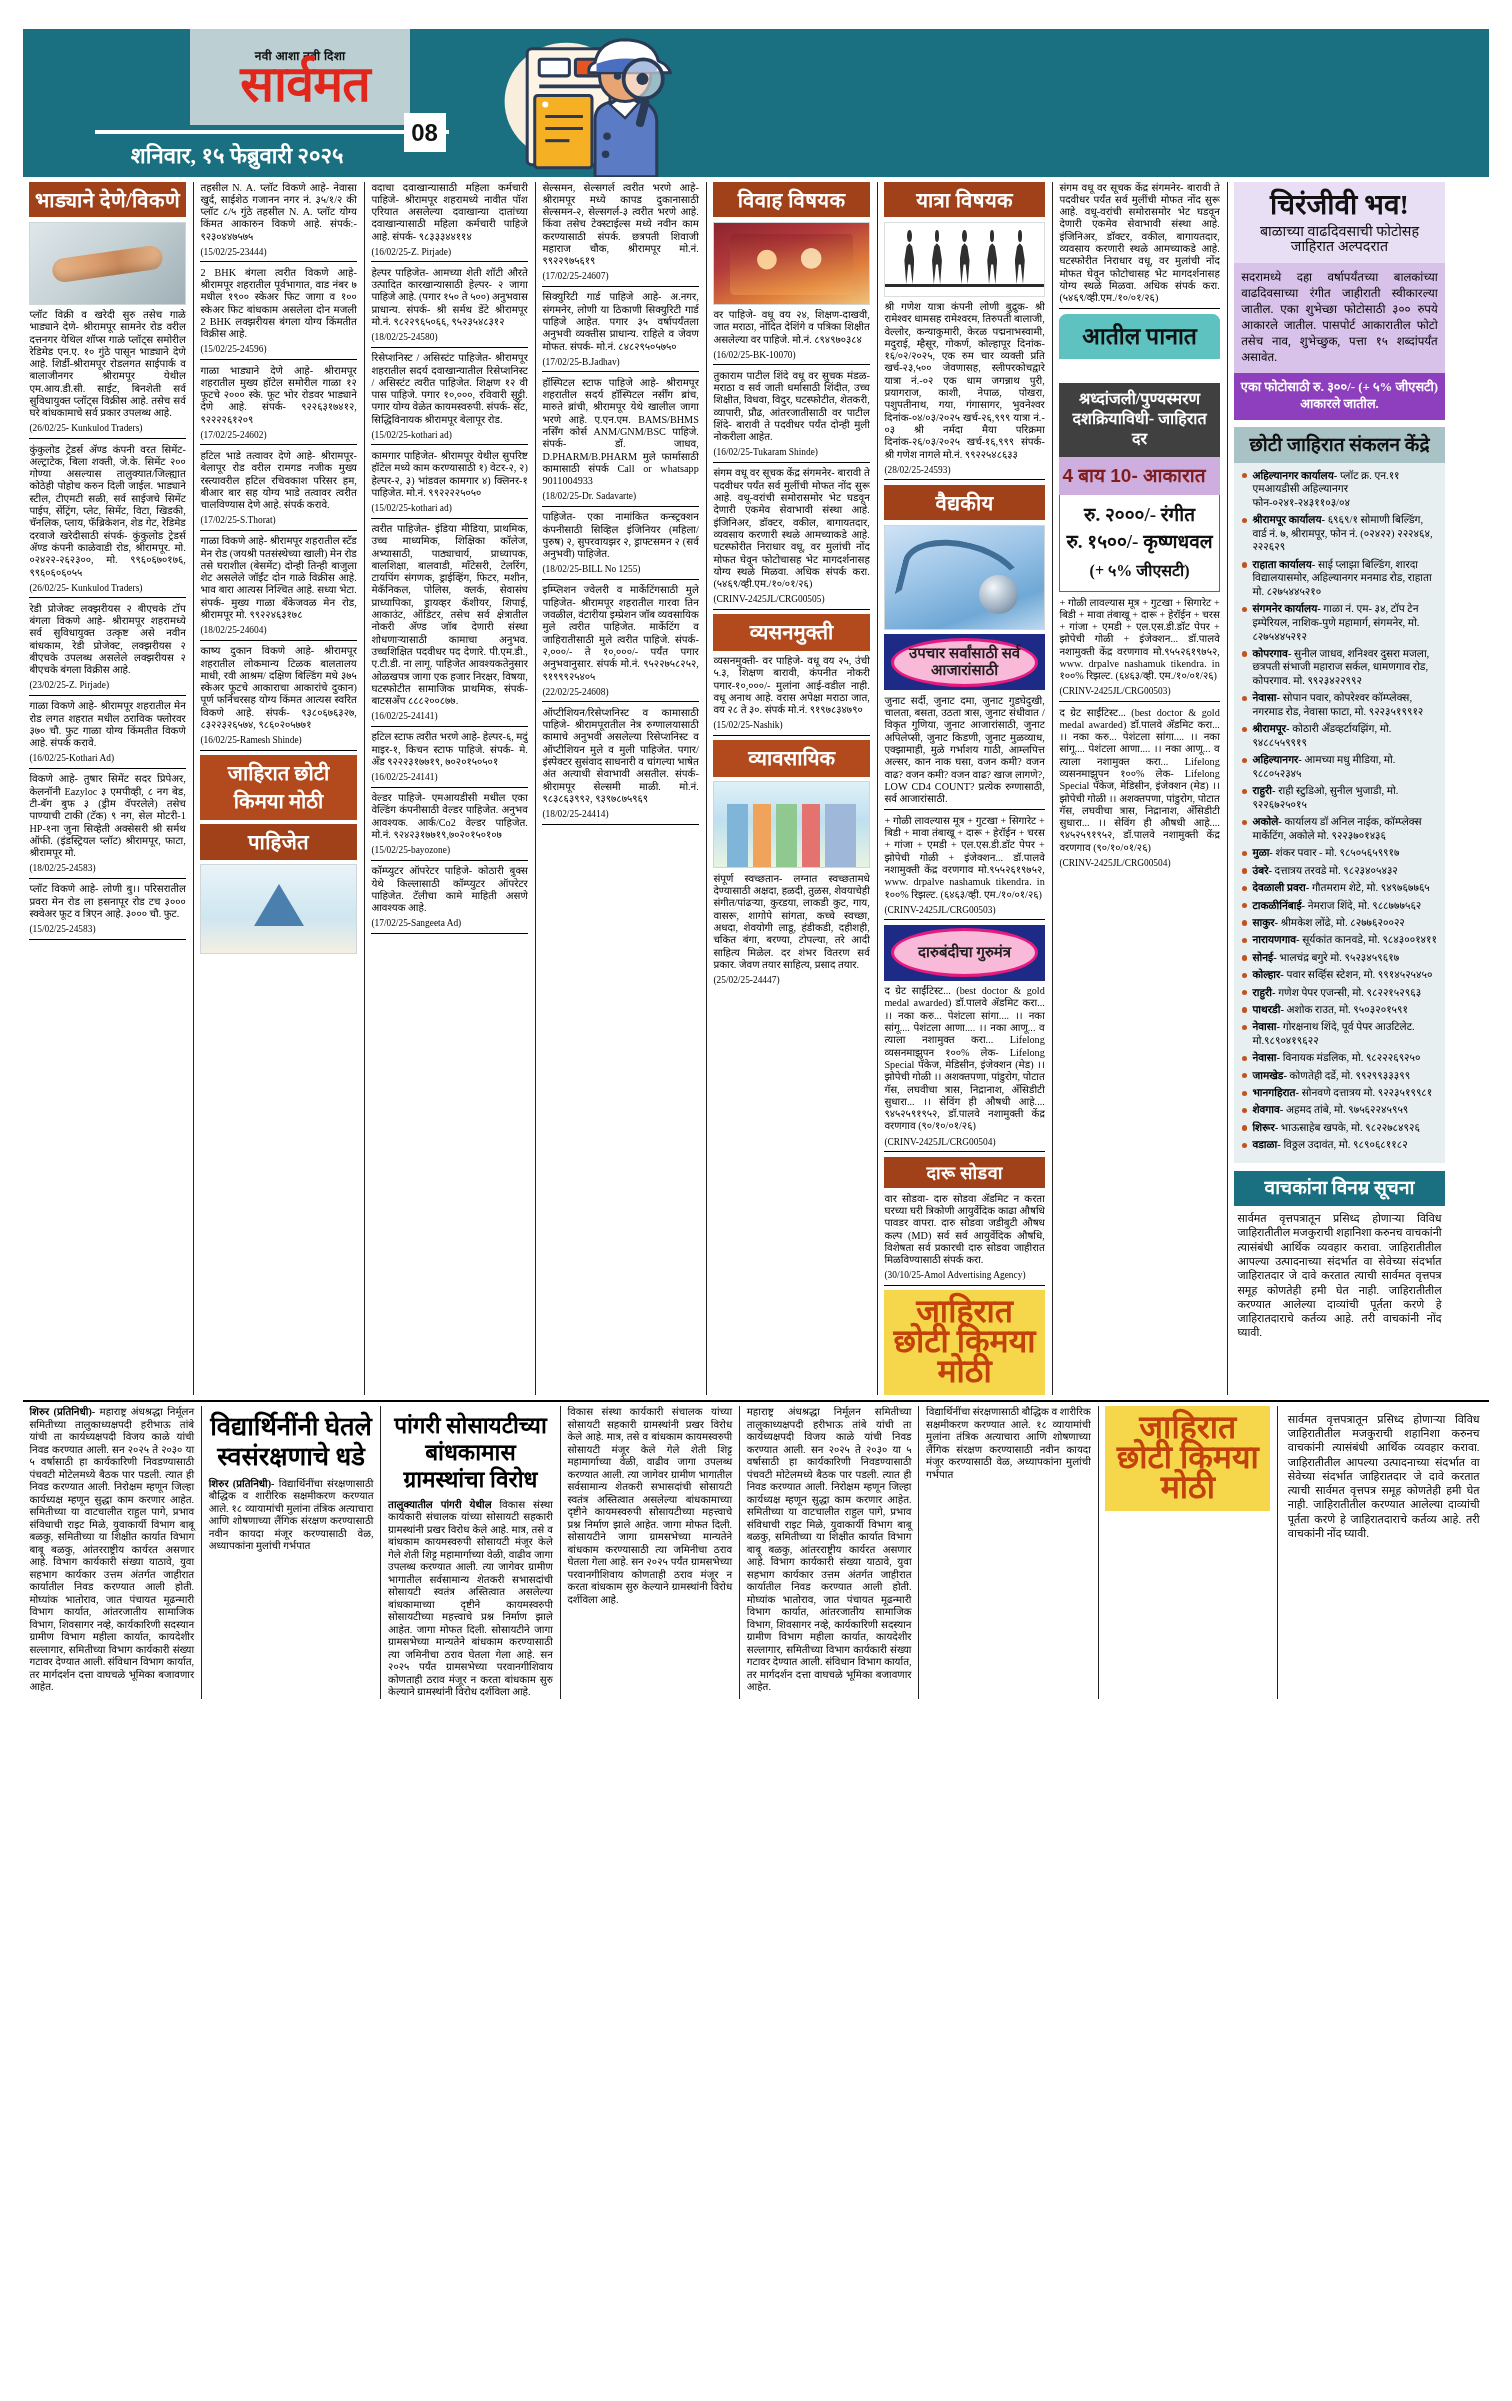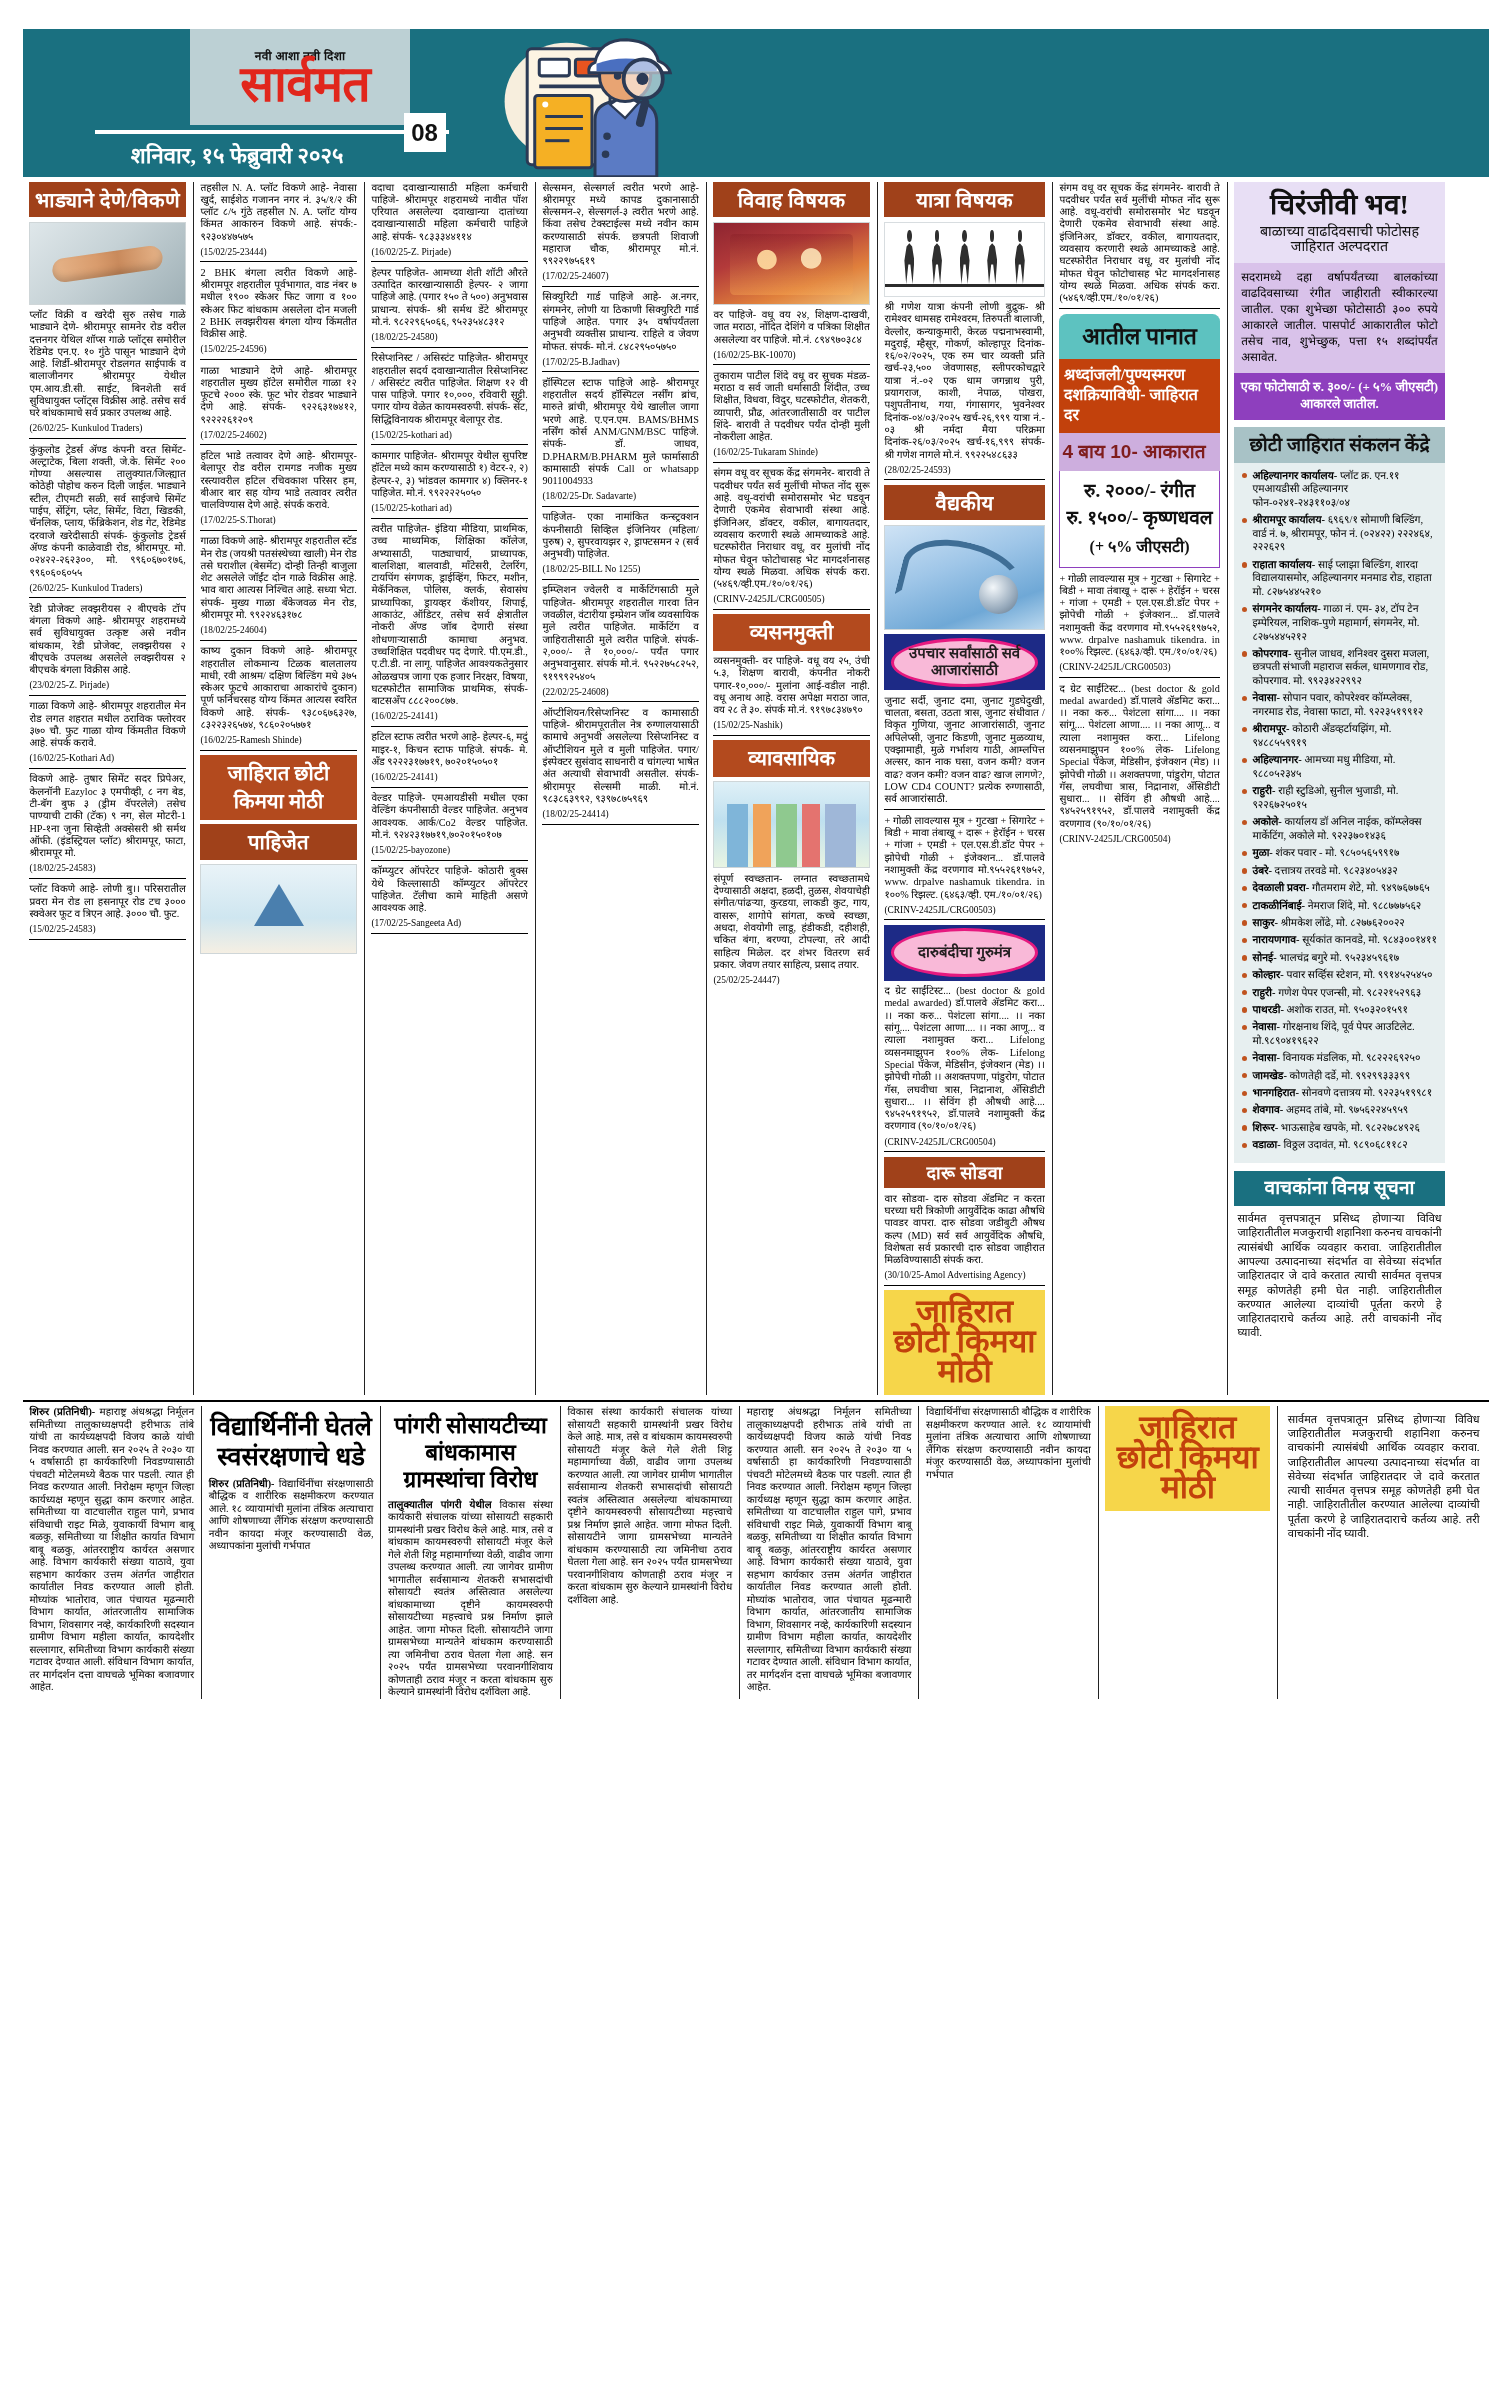--- a/index.html
+++ b/index.html
@@ -354,25 +354,27 @@
   .rs-top{
     background:#5dc2c0;
     color:#111;
     text-align:center;
     font-size:23px; font-weight:700;
     padding:5.3px 3px 7.5px 3px;
     border-radius:7.5px 7.5px 0 0;
     font-family:"Liberation Serif",serif;
   }
   .rs-mid{
-    background:#c2410c;
+    background:#404040;
     color:#fff;
+    text-align:center;
     font-size:16px; font-weight:700; line-height:20.3px;
     padding:6px 4.5px 7.5px 4.5px;
     font-family:"Liberation Serif",serif;
+    margin-top:24px;
   }
   .rs-sub{
     background:#cdaede;
     color:#7f1d1d;
     text-align:left;
     font-size:19px; font-weight:700;
     padding:5.3px 3px 6.8px 3px;
     font-family:Liberation Sans, sans-serif;
   }
   .rs-price{

